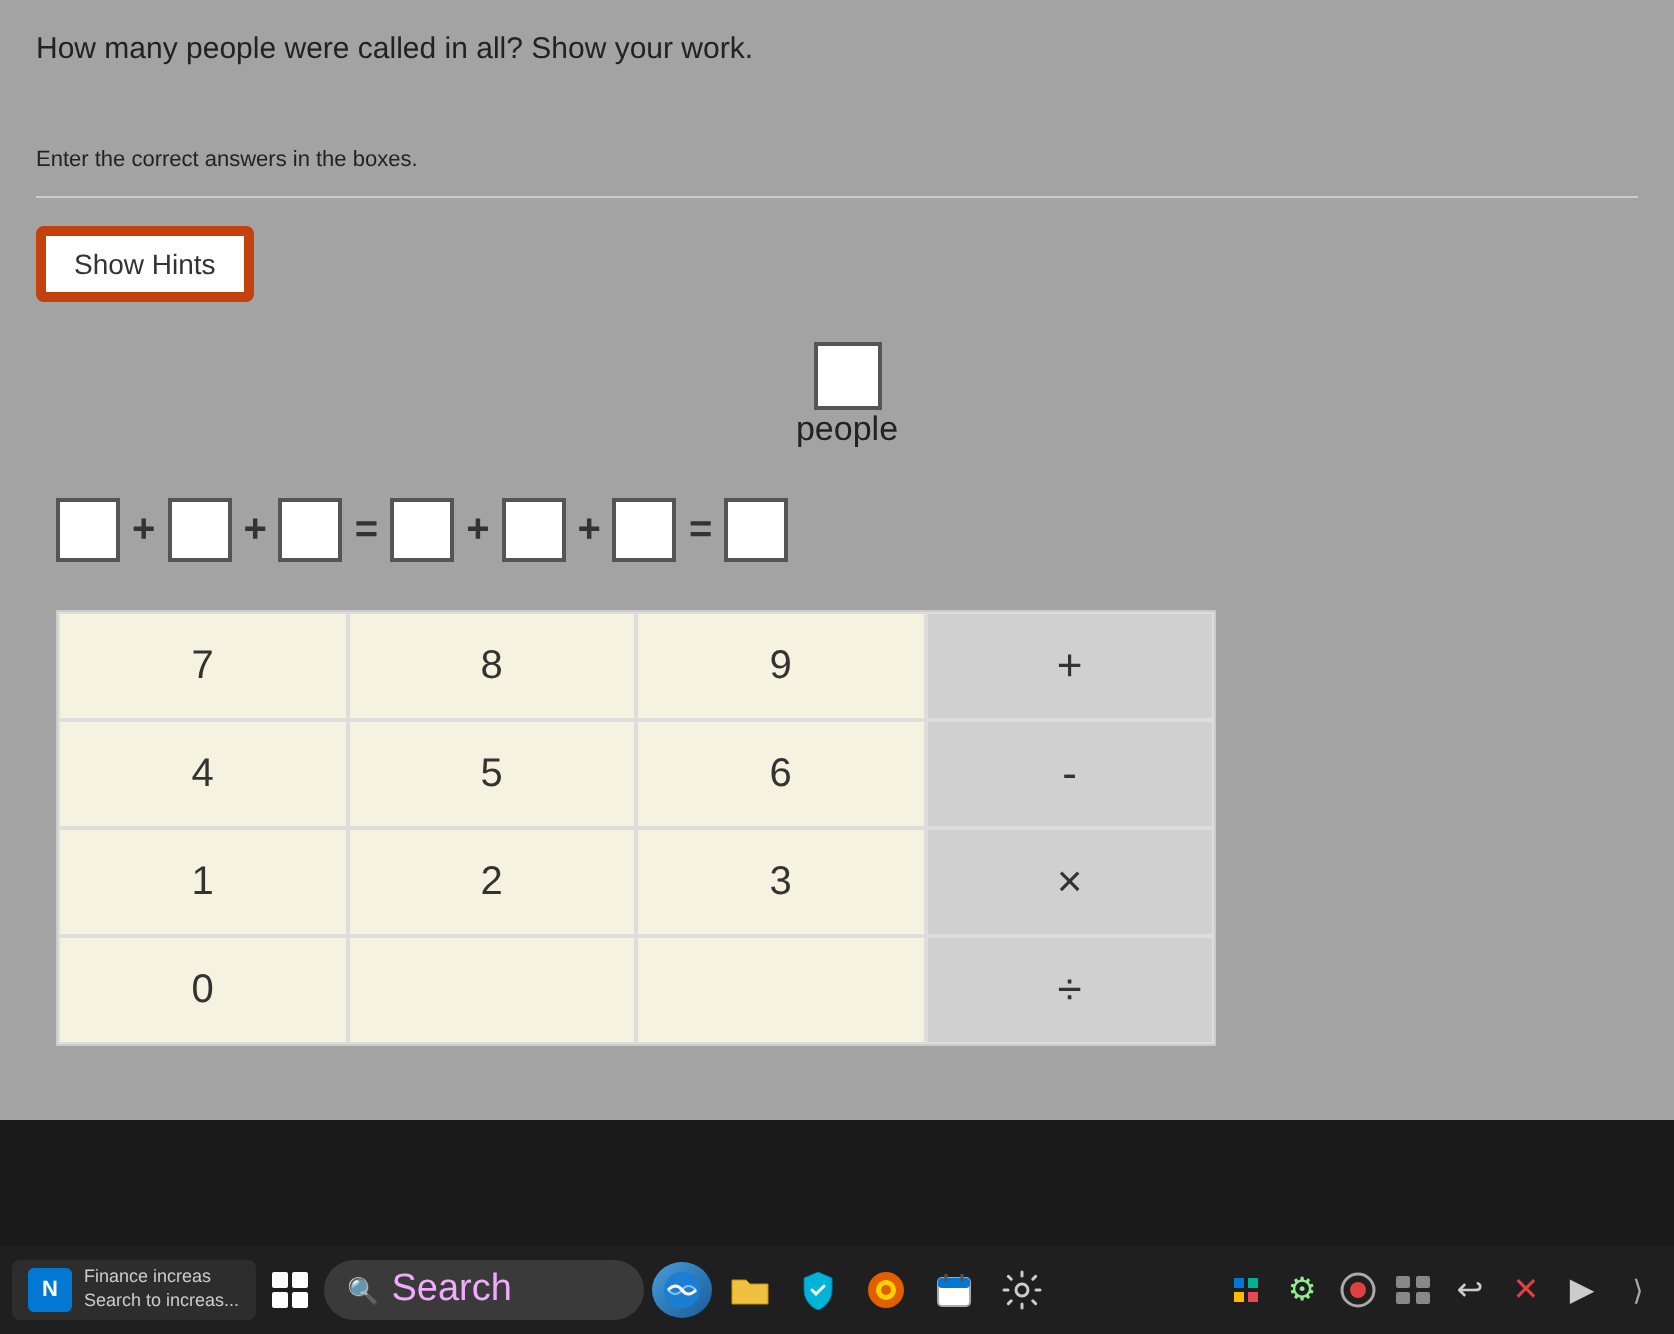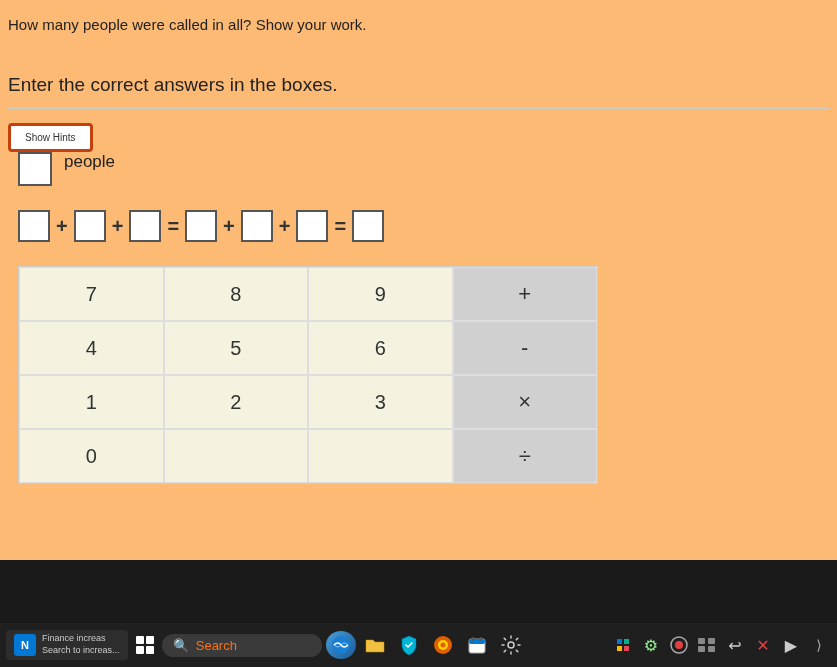--- a/index.html
+++ b/index.html
@@ -9,59 +9,61 @@
       background: #1a1a1a;
       font-family: Arial, sans-serif;
       overflow: hidden;
       position: relative;
     }
 
     
     .main-content {
       width: 837px;
       height: 560px;
-      background: #fdba74;
-      padding: 16px 8px;
+      background: #a3a3a3;
+      padding: 16px 18px;
     }
 
     .question-text {
       font-size: 15px;
       color: #222;
       margin-bottom: 8px;
     }
 
     .instruction-text {
-      font-size: 19px;
+      font-size: 11px;
       color: #222;
       margin-bottom: 12px;
       margin-top: 41px;
     }
 
     .divider {
       border: none;
       border-top: 1px solid #ccc;
       margin-bottom: 14px;
     }
 
     .show-hints-btn {
       background: #fff;
-      border: 3px solid #c2410c;
+      border: 5px solid #c2410c;
       border-radius: 4px;
       padding: 6px 14px;
-      font-size: 10px;
+      font-size: 14px;
       color: #333;
       cursor: pointer;
+      margin-bottom: 20px;
     }
 
     .answer-row {
       display: flex;
-      align-items: flex-start;
-      gap: 12px;
+      align-items: center;
+      gap: 0;
       margin-bottom: 24px;
       margin-left: 10px;
+      flex-direction: column;
     }
 
     .answer-box {
       width: 34px;
       height: 34px;
       border: 2px solid #555;
       background: #fff;
       display: inline-block;
     }
 
@@ -206,22 +208,22 @@
       min-width: 160px;
       cursor: pointer;
     }
 
     .search-icon-svg {
       color: #aaa;
       font-size: 13px;
     }
 
     .search-text {
-      font-size: 13px;
-      color: #f97316;
+      font-size: 19px;
+      color: #f0abfc;
     }
 
     .taskbar-icon {
       width: 30px;
       height: 30px;
       display: flex;
       align-items: center;
       justify-content: center;
       cursor: pointer;
       border-radius: 4px;

